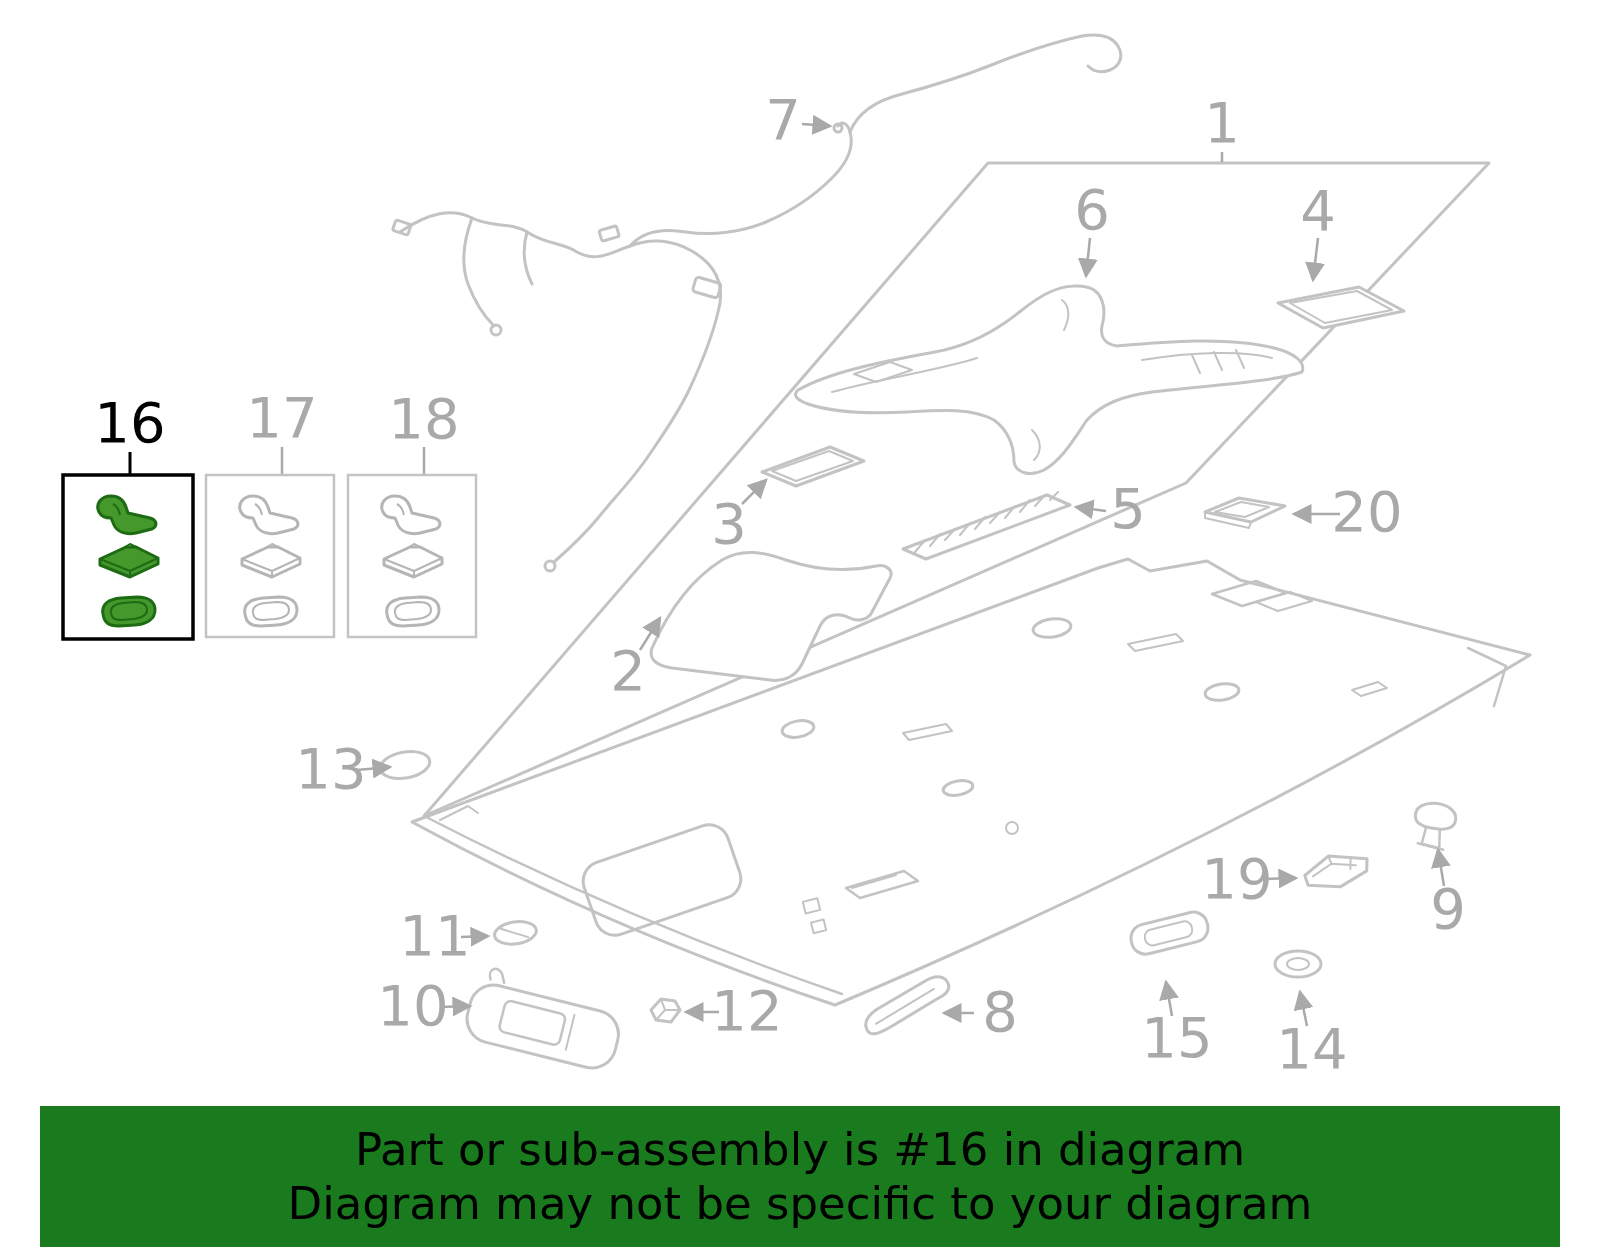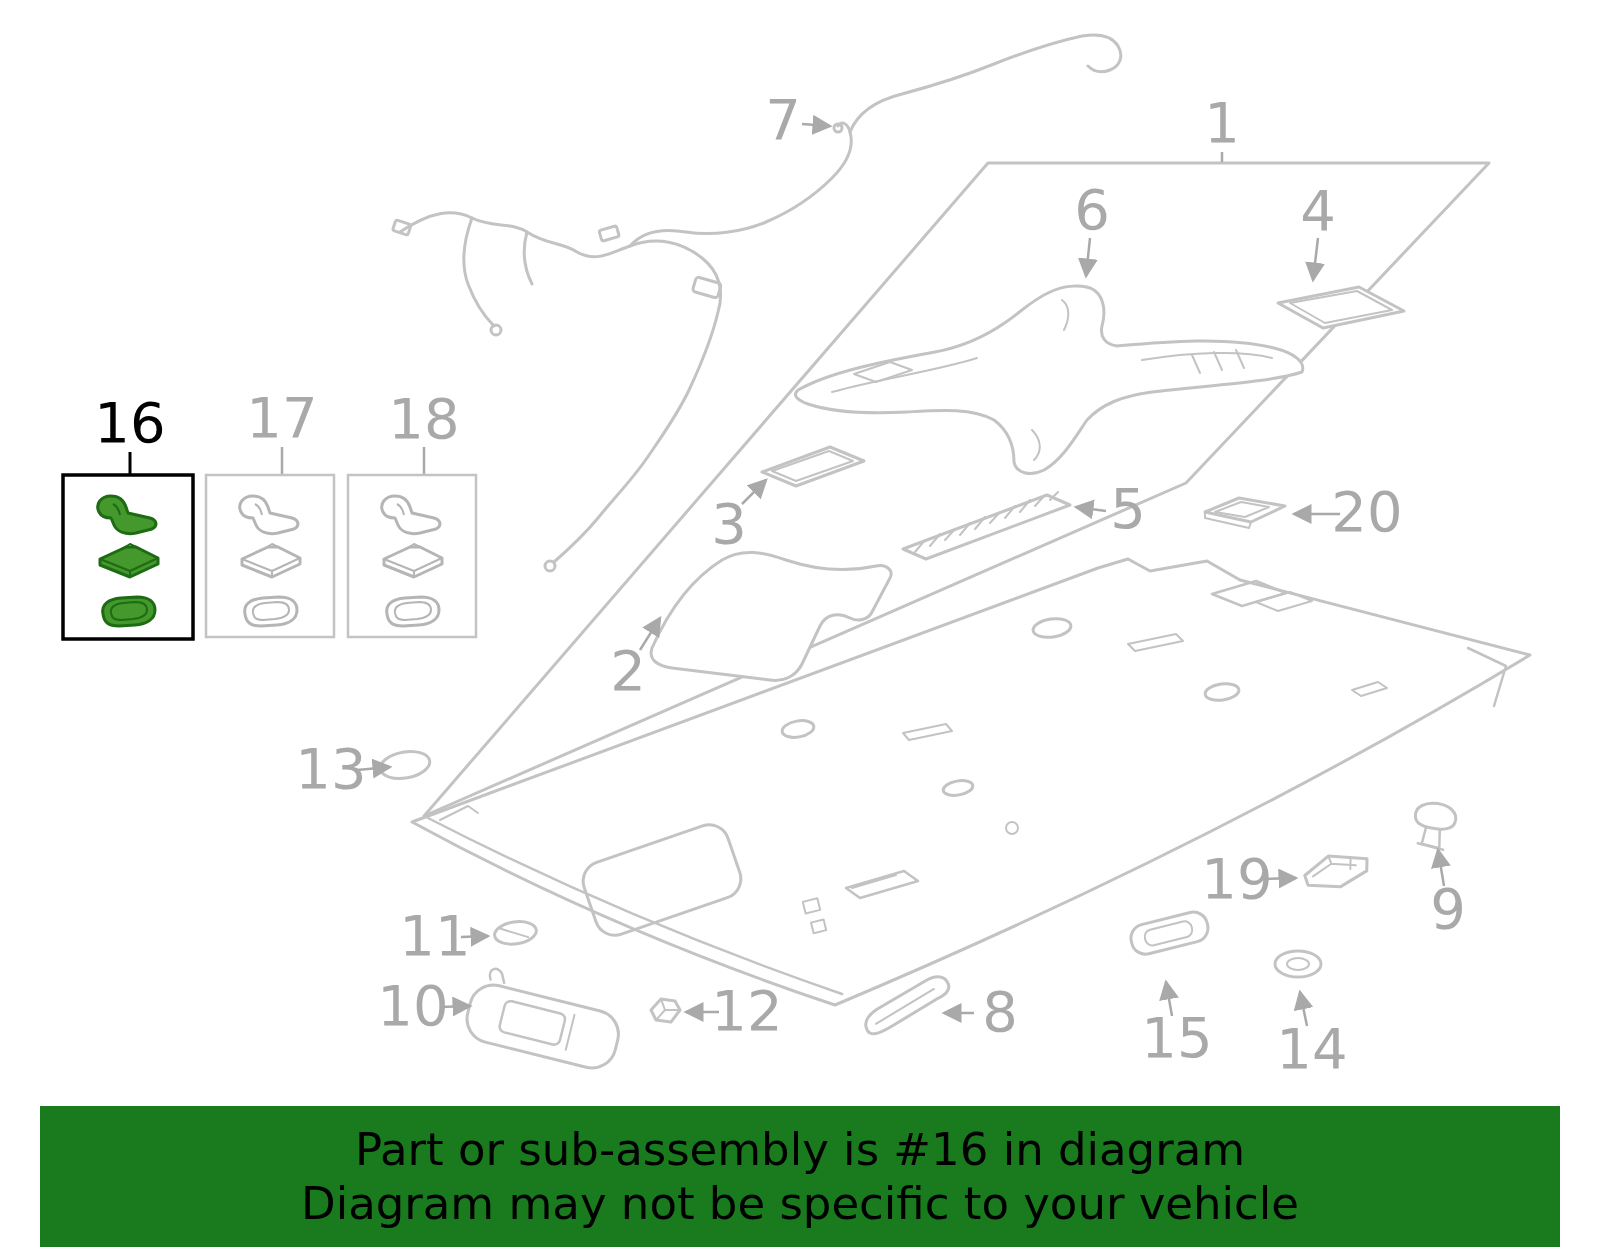--- a/index.html
+++ b/index.html
@@ -229,15 +229,15 @@
           <use href="#clip-hook" x="378" y="492" class="gray-part"></use>
           <use href="#clip-cap" x="380" y="542" class="gray-part"></use>
           <use href="#clip-pad" x="379" y="592" class="gray-part"></use>
         </g>
       </g>
     </svg>
   </div>
 
   <div class="banner">
     <div>Part or sub-assembly is #16 in diagram</div>
-    <div>Diagram may not be specific to your vehicle</div>
+    <div>Diagram may not be specific to your diagram</div>
   </div>
 </div>
 
 </body></html>

